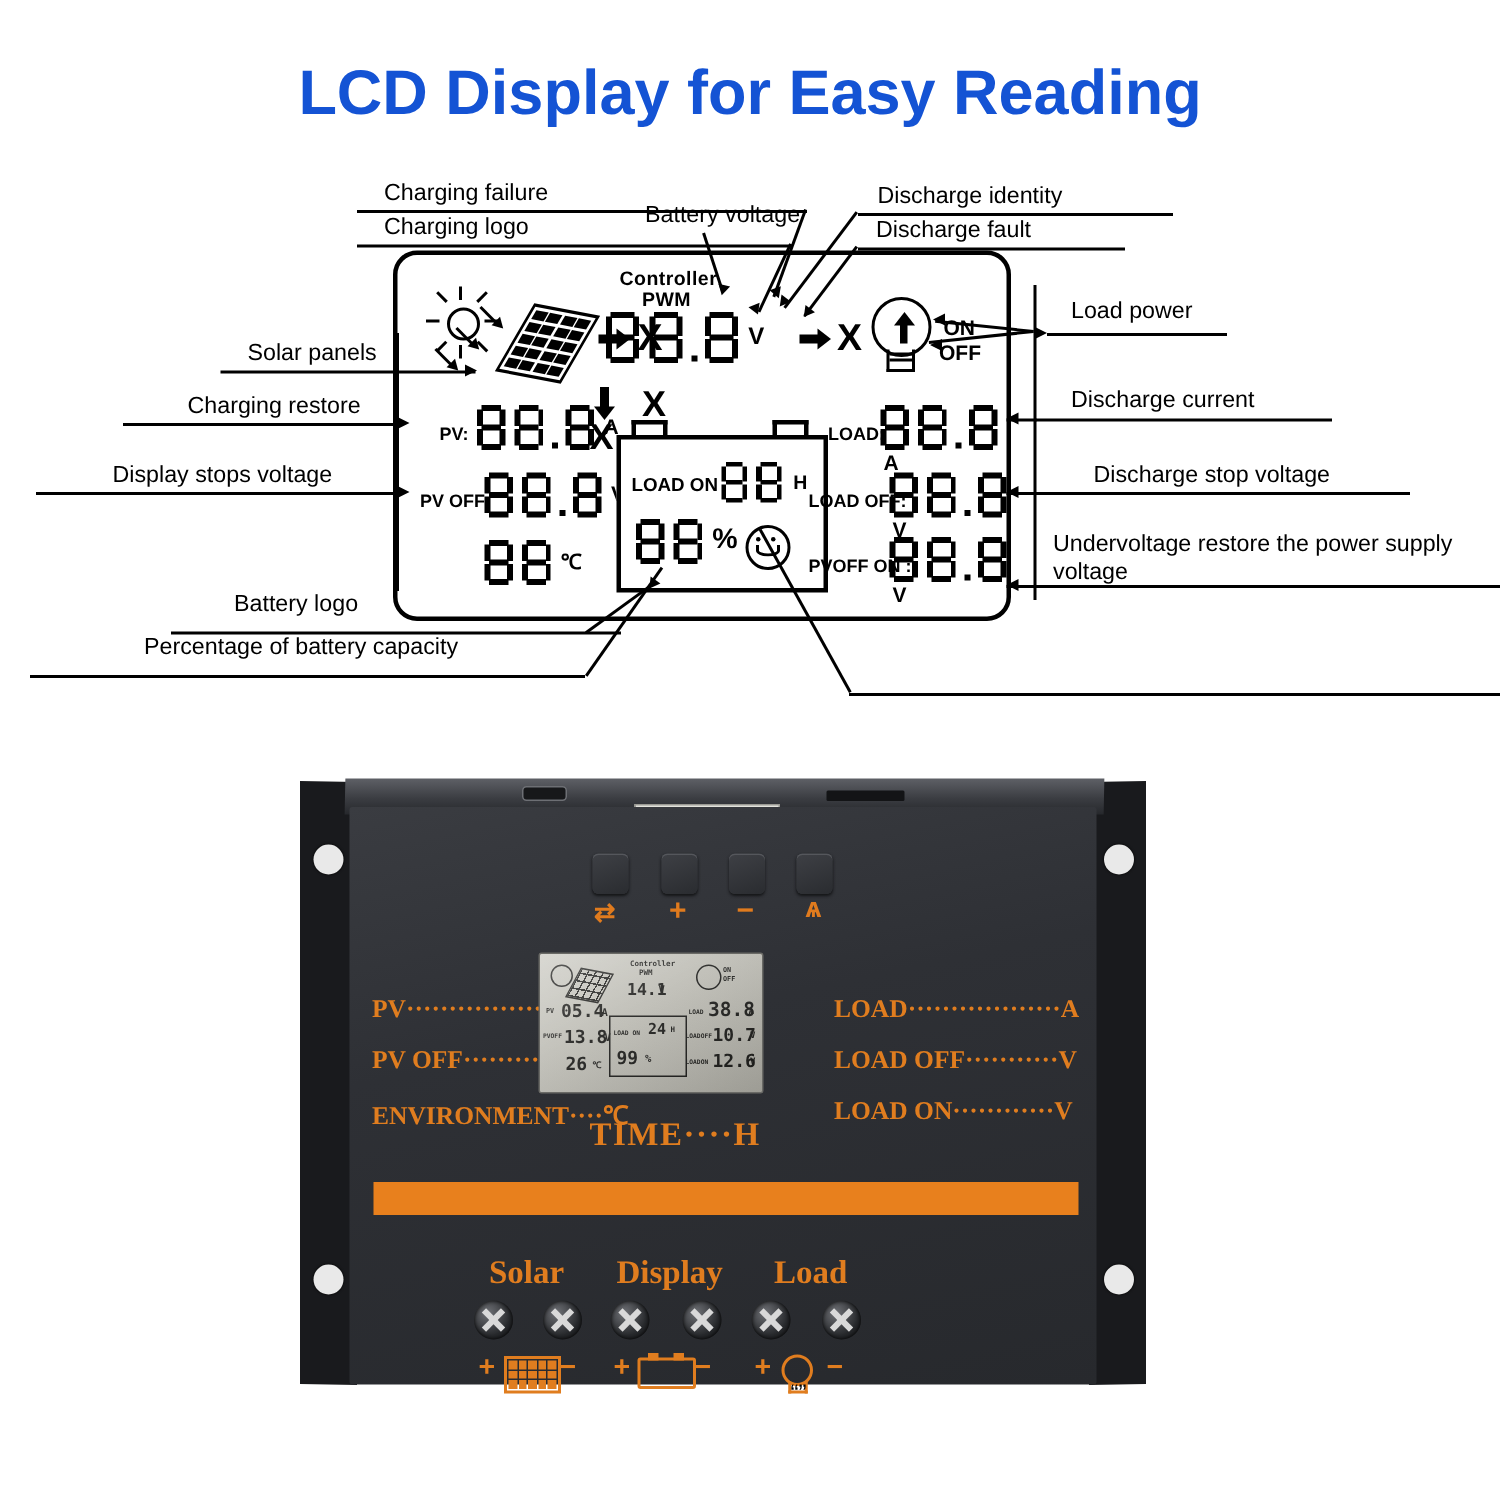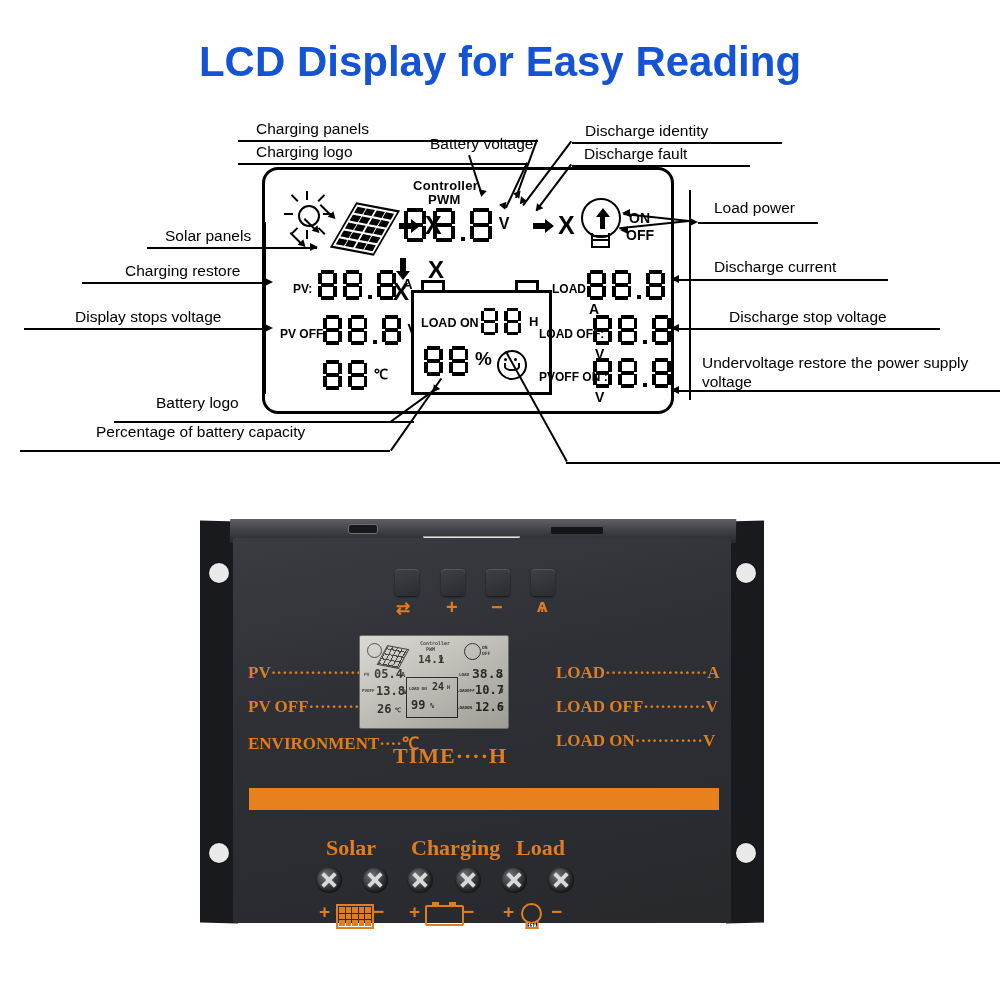--- a/index.html
+++ b/index.html
@@ -507,21 +507,21 @@
         <i style="left:15.4px;top:3px;width:3.6px;height:11px;"></i>
         <i style="left:3px;top:13.2px;width:13px;height:3.6px;"></i>
         <i style="left:0;top:16px;width:3.6px;height:11px;"></i>
         <i style="left:15.4px;top:16px;width:3.6px;height:11px;"></i>
         <i style="left:3px;top:26.4px;width:13px;height:3.6px;"></i>
       </span>
       <span class="lt" style="position:static;font-size:14px;margin-left:2px;">V</span>
     </div>
   </div>
 
-  <div class="lbl" style="left:256px;top:120px;">Charging panels</div>
+  <div class="lbl" style="left:256px;top:120px;">Charging failure</div>
   <div class="hline" style="left:238px;top:140px;width:300px;"></div>
   <div class="dline" style="left:538px;top:140px;width:62px;transform:rotate(110deg);"></div>
   <div class="srayhd" style="left:514px;top:192px;transform:rotate(-20deg);"></div>
 
   <div class="lbl" style="left:256px;top:143px;">Charging logo</div>
   <div class="hline" style="left:238px;top:163px;width:290px;"></div>
   <div class="dline" style="left:528px;top:163px;width:50px;transform:rotate(115deg);"></div>
   <div class="srayhd" style="left:500px;top:203px;transform:rotate(-22deg);"></div>
 
   <div class="lbl" style="left:430px;top:135px;">Battery voltage</div>
@@ -672,21 +672,21 @@
       <div style="position:absolute;left:0;top:0;width:100%;height:100%;
                   background:linear-gradient(152deg,rgba(255,255,255,.30) 0%,rgba(255,255,255,.10) 42%,rgba(0,0,0,.07) 100%);
                   pointer-events:none;"></div>
     </div>
 
     <div class="orow" style="left:197px;top:238px;font-size:22px;letter-spacing:1px;">TIME····H</div>
 
     <div id="obar"></div>
 
     <div class="termlbl" style="left:130px;top:330px;">Solar</div>
-    <div class="termlbl" style="left:215px;top:330px;">Charging</div>
+    <div class="termlbl" style="left:215px;top:330px;">Display</div>
     <div class="termlbl" style="left:320px;top:330px;">Load</div>
 
     <div class="screw" style="left:120px;top:362px;">
         <s></s>
         <s class="b"></s>
       </div>
     <div class="screw" style="left:166px;top:362px;">
         <s></s>
         <s class="b"></s>
       </div>

